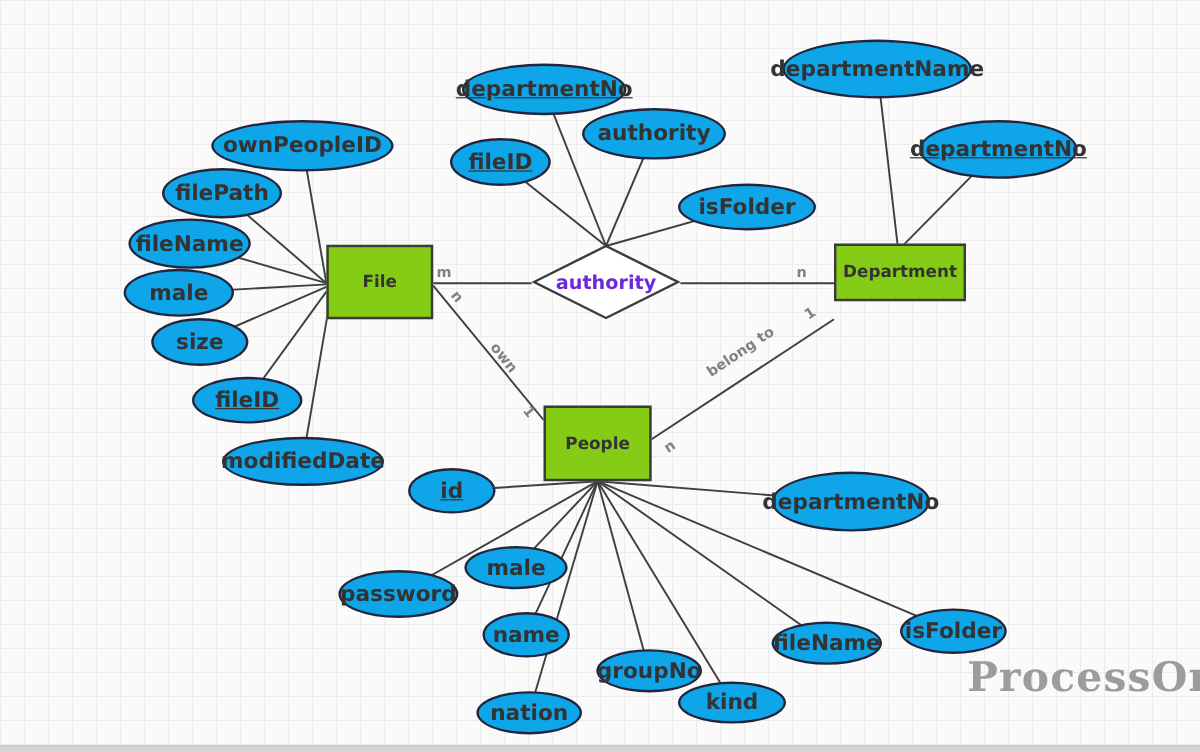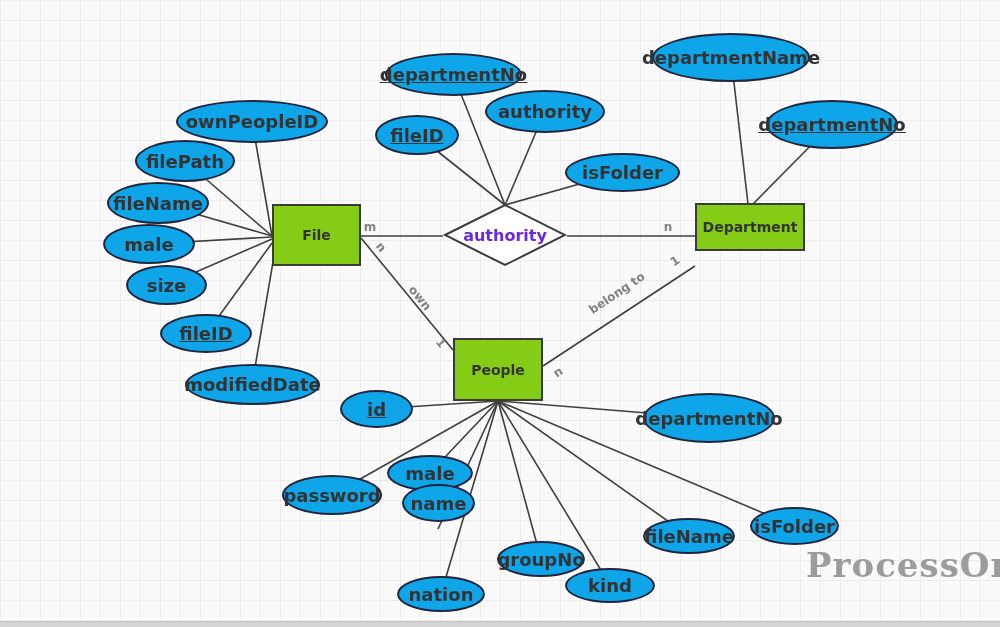--- a/index.html
+++ b/index.html
@@ -130,21 +130,21 @@
 
 <div class="node ellipse" style="left:340px;top:390px;width:73px;height:38px">
     <span class="lbl key">id</span>
   </div>
 <div class="node ellipse" style="left:282px;top:475px;width:100px;height:40px">
     <span class="lbl">password</span>
   </div>
 <div class="node ellipse" style="left:387px;top:455px;width:86px;height:36px">
     <span class="lbl">male</span>
   </div>
-<div class="node ellipse" style="left:402px;top:484px;width:73px;height:38px">
+<div class="node ellipse" style="left:402px;top:510px;width:73px;height:38px">
     <span class="lbl">name</span>
   </div>
 <div class="node ellipse" style="left:397px;top:576px;width:88px;height:36px">
     <span class="lbl">nation</span>
   </div>
 <div class="node ellipse" style="left:497px;top:541px;width:88px;height:36px">
     <span class="lbl">groupNo</span>
   </div>
 <div class="node ellipse" style="left:565px;top:568px;width:90px;height:35px">
     <span class="lbl">kind</span>

